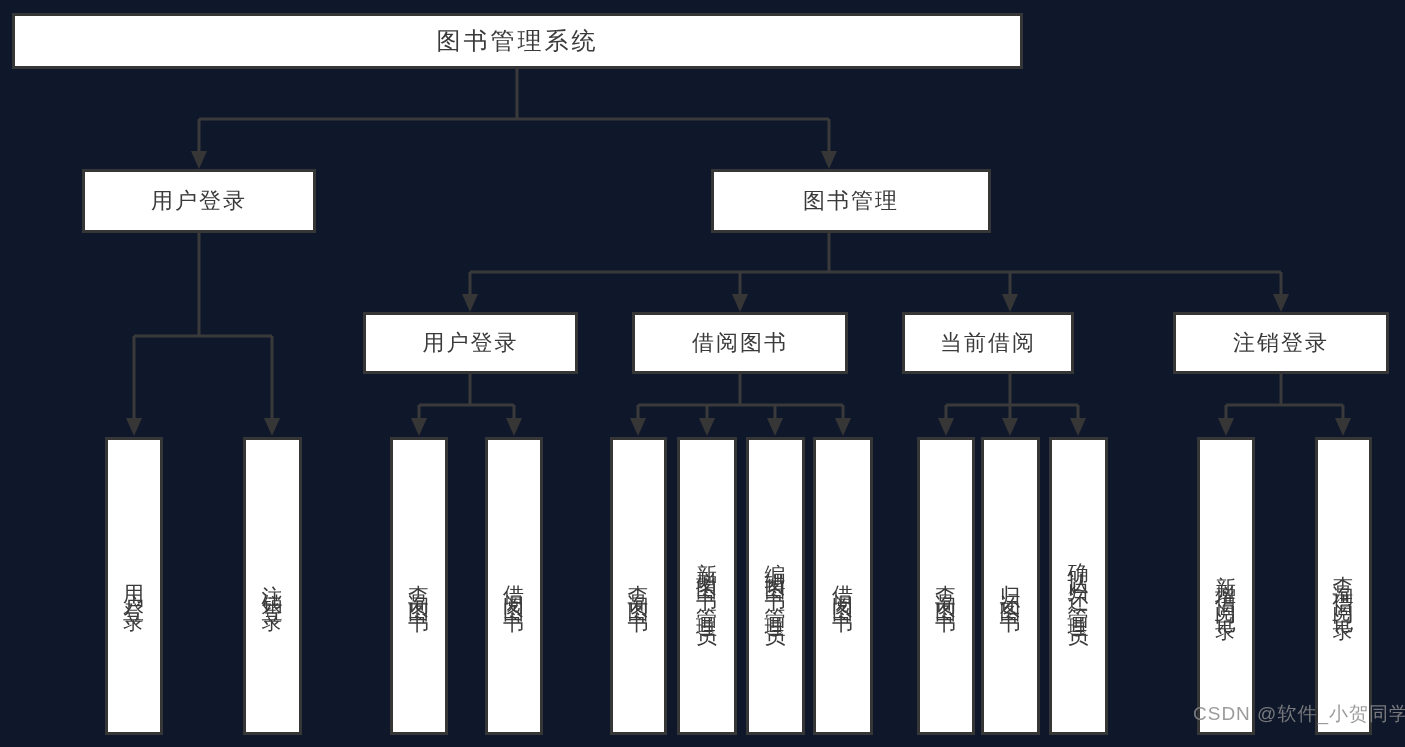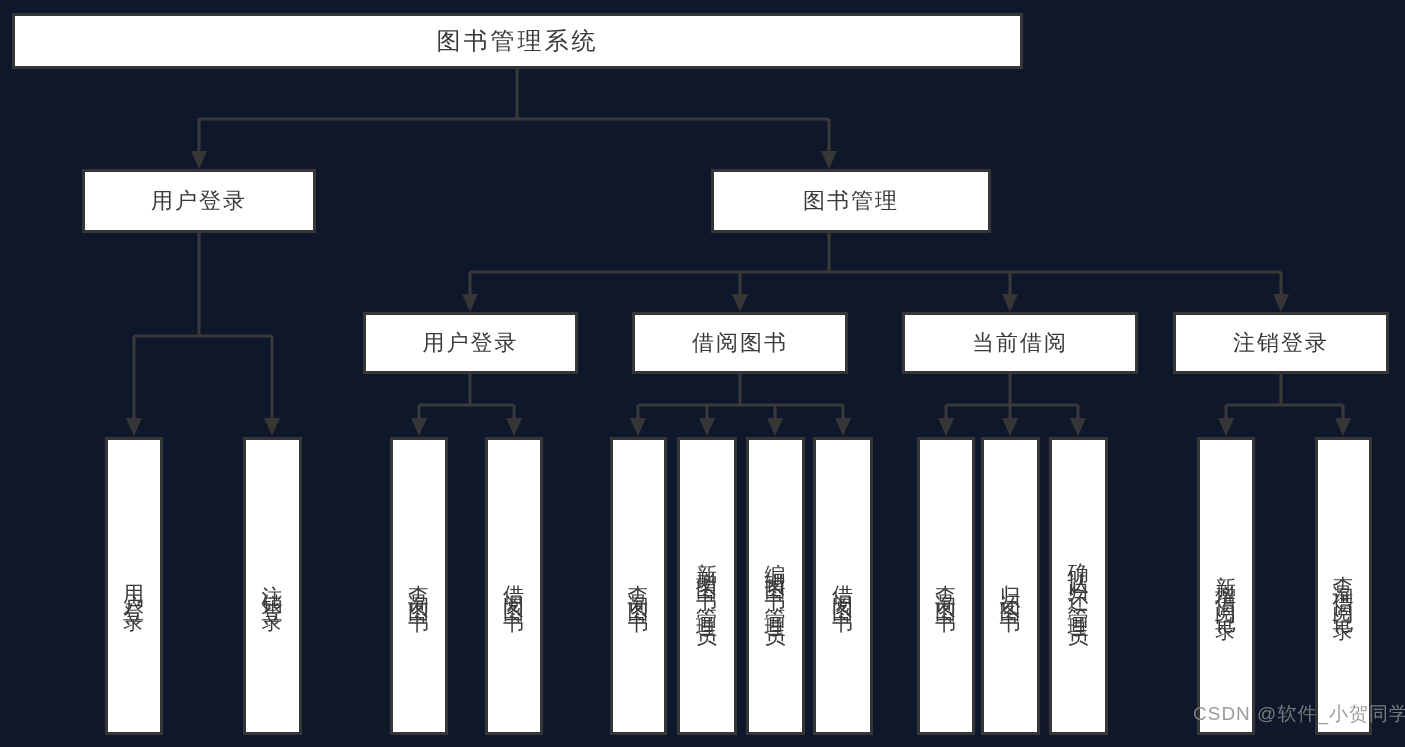--- a/index.html
+++ b/index.html
@@ -87,21 +87,21 @@
     </g>
   </svg>
 
   <div class="box h h0" style="left:12px; top:13px; width:1011px; height:56px">图书管理系统</div>
 
   <div class="box h" style="left:82px; top:169px; width:234px; height:64px">用户登录</div>
   <div class="box h" style="left:711px; top:169px; width:280px; height:64px">图书管理</div>
 
   <div class="box h" style="left:363px; top:312px; width:215px; height:62px">用户登录</div>
   <div class="box h" style="left:632px; top:312px; width:216px; height:62px">借阅图书</div>
-  <div class="box h" style="left:902px; top:312px; width:236px; height:62px">当前借阅</div>
+  <div class="box h" style="left:902px; top:312px; width:172px; height:62px">当前借阅</div>
   <div class="box h" style="left:1173px; top:312px; width:216px; height:62px">注销登录</div>
 
   <div class="box v" style="left:105px; top:437px; width:58px; height:298px">用户登录</div>
   <div class="box v" style="left:243px; top:437px; width:59px; height:298px">注销登录</div>
 
   <div class="box v" style="left:390px; top:437px; width:58px; height:298px">查询图书</div>
   <div class="box v" style="left:485px; top:437px; width:58px; height:298px">借阅图书</div>
 
   <div class="box v" style="left:610px; top:437px; width:57px; height:298px">查询图书</div>
   <div class="box v" style="left:677px; top:437px; width:60px; height:298px">新增图书（管理员）</div>

